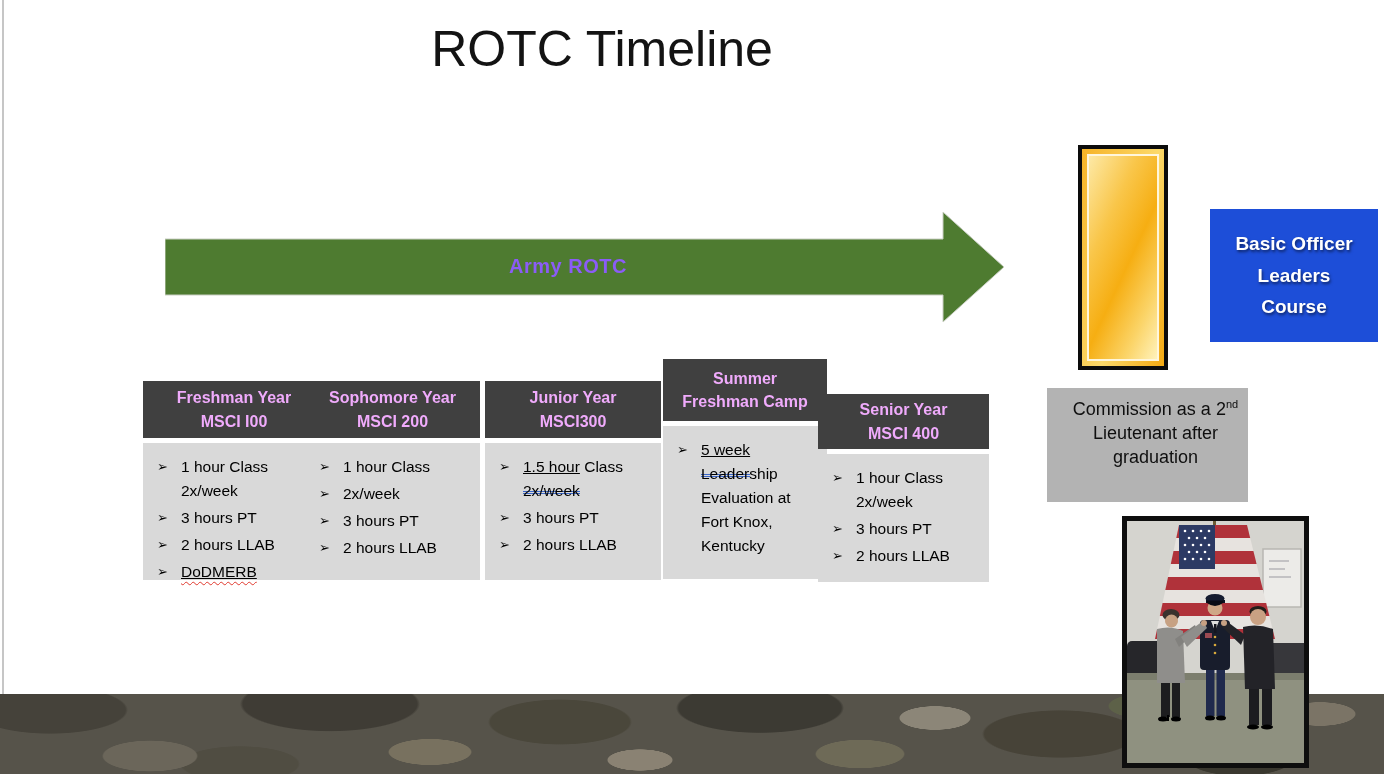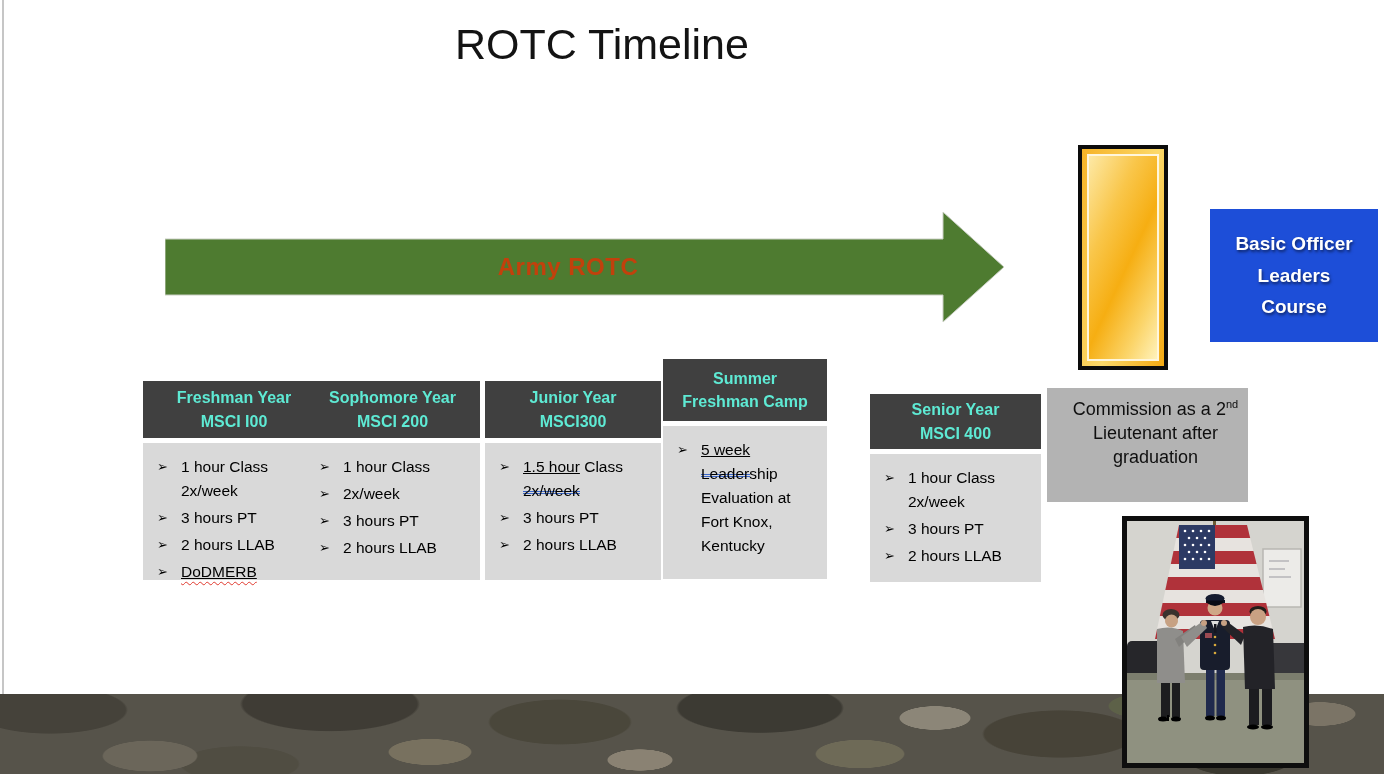--- a/index.html
+++ b/index.html
@@ -3,33 +3,33 @@
 <meta charset="utf-8">
 <style>
   html,body{margin:0;padding:0;background:#fff;}
   #slide{
     position:relative;width:1384px;height:774px;background:#ffffff;
     font-family:"Liberation Sans",sans-serif;overflow:hidden;
   }
   .left-edge{position:absolute;left:2px;top:0;width:2px;height:694px;background:#c6c6c6;}
   .title{
     position:absolute;left:0;top:20px;width:1204px;text-align:center;
-    font-size:43px;color:#131313;letter-spacing:0px;font-weight:400;
+    font-size:50px;color:#131313;letter-spacing:0px;font-weight:400;
   }
   
   .arrow-svg{position:absolute;left:165px;top:211px;width:840px;height:112px;}
   .arrow-label{
     position:absolute;left:165px;top:238px;width:778px;height:57px;
     display:flex;align-items:center;justify-content:center;padding-left:28px;box-sizing:border-box;
-    color:#c2410c;font-size:24px;font-weight:bold;letter-spacing:0.5px;
+    color:#8b5cf6;font-size:20px;font-weight:bold;letter-spacing:0.5px;
   }
   
   .tbox{position:absolute;}
   .thead{
-    background:#404040;color:#5eead4;font-weight:bold;font-size:16px;line-height:1.45;
+    background:#404040;color:#f0abfc;font-weight:bold;font-size:16px;line-height:1.45;
     display:flex;flex-direction:column;align-items:center;justify-content:center;text-align:center;
   }
   .tbody{
     background:#d9d9d9;margin-top:5px;box-sizing:border-box;
     padding:12px 6px 0 8px;color:#000;font-size:15.5px;
   }
   .brow{display:flex;margin-bottom:3px;}
   .bglyph{flex:0 0 30px;padding-left:6px;font-size:13px;line-height:24px;box-sizing:border-box;
     font-family:"DejaVu Sans","Liberation Sans",sans-serif;}
   .btext{flex:1;line-height:24px;}
@@ -177,21 +177,21 @@
       <span>Freshman Camp</span>
     </div>
     <div class="tbody" style="height:153px;">
       <div class="brow">
         <span class="bglyph">➢</span>
         <span class="btext"><span class="ug">5 week</span><span> Leadership Evaluation at Fort Knox, Kentucky</span></span>
       </div>
     </div>
   </div>
 
-  <div class="tbox" style="left:870px;top:394px;width:171px;">
+  <div class="tbox" style="left:818px;top:394px;width:171px;">
     <div class="thead" style="height:55px;">
       <span>Senior Year</span>
       <span>MSCI 400</span>
     </div>
     <div class="tbody" style="height:128px;">
       <div class="brow">
         <span class="bglyph">➢</span>
         <span class="btext">1 hour Class 2x/week</span>
       </div>
       <div class="brow">

